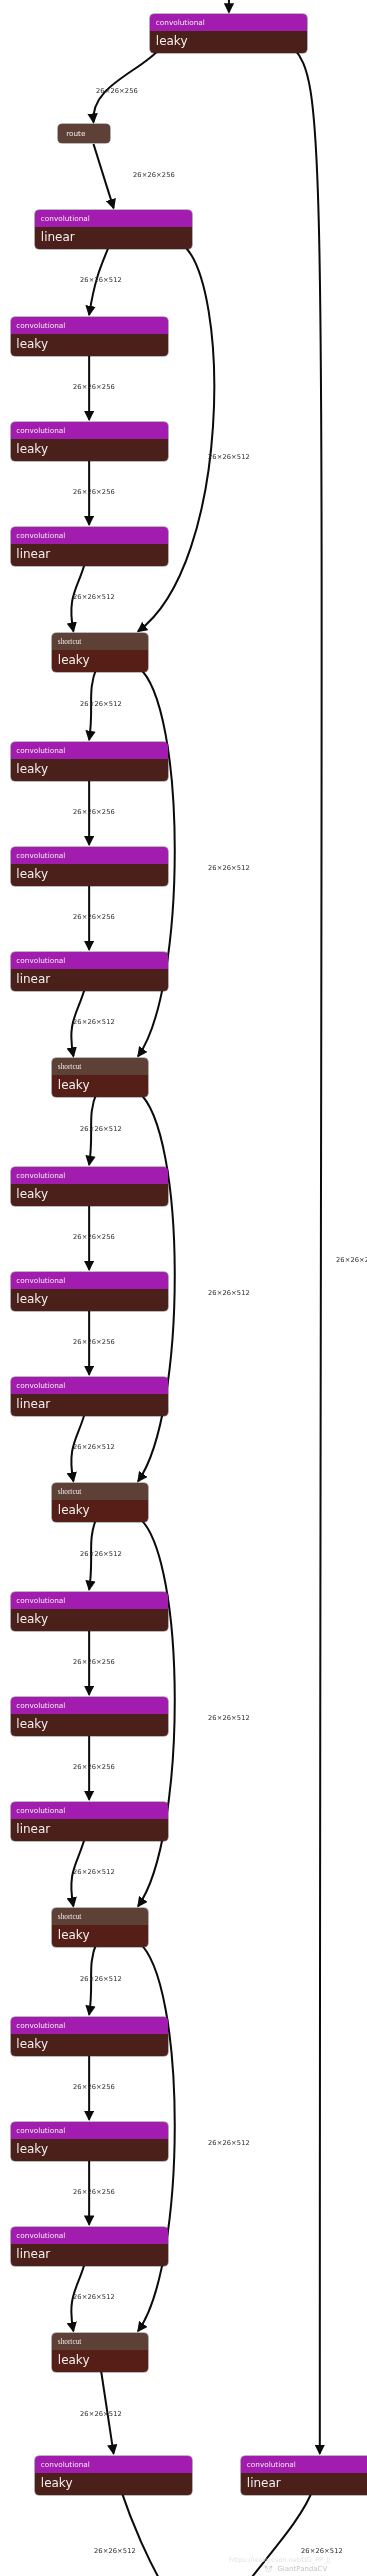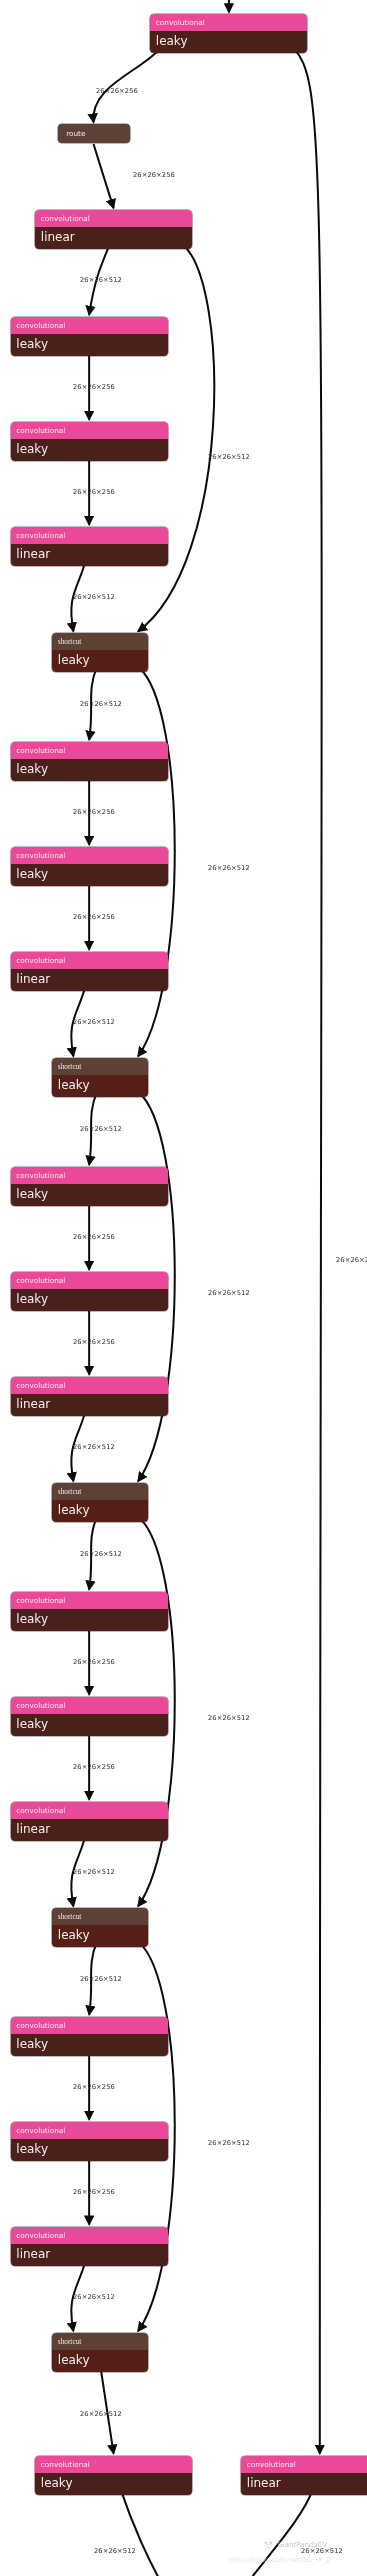--- a/index.html
+++ b/index.html
@@ -16,34 +16,34 @@
     display:flex;flex-direction:column;
   }
   .node .hdr{
     font-size:7.3px;line-height:1;color:#f2ece9;
     padding:4.7px 5.2px 4.7px 5.8px;white-space:nowrap;
   }
   .node .bdy{
     font-size:12px;line-height:1;color:#f4efec;
     padding:4.7px 5.2px 5.2px 5.8px;white-space:nowrap;
   }
-  .n-conv .hdr{background:#ec4899;}
+  .n-conv .hdr{background:#a21caf;}
   .n-conv .bdy{background:#4b1f1a;}
   .n-shortcut .hdr{background:#5d4137;font-family:Liberation Serif, serif;}
   .n-shortcut .bdy{background:#551f18;}
   .n-route{background:#5d4137;}
   .n-route .hdr{background:transparent;padding:5.8px 8.2px 6.4px 8.2px;}
 
   .elabel{
     position:absolute;font-size:6.7px;color:#2b2b2b;white-space:nowrap;
     letter-spacing:0.1px;
   }
   .watermark{
     position:absolute;display:flex;align-items:flex-end;gap:4.1px;
-    color:#b9b9b9;font-size:7px;white-space:nowrap;opacity:.85;
+    color:#b9b9b9;font-size:7px;white-space:nowrap;opacity:.85;margin-top:24px;
   }
   .watermark .panda{width:9.3px;height:7.6px;flex:0 0 auto;}
   .wm-url{
     position:absolute;font-size:6.4px;color:#e2e2e2;white-space:nowrap;
     letter-spacing:0.1px;
   }
 </style>
 </head>
 <body>
 
@@ -89,21 +89,21 @@
         <path d="M 179 1423.3333333333333 C 173 1441.3333333333333 147 1468 135 1486"></path>
         <path d="M 116.5 1493.3333333333333 L 116.5 1478" marker-end="none"></path>
       </g>
   </svg>
 
   <div id="node-layer">
       <div class="node n-conv" style="left: 150px; top: 14px; width: 157px;">
         <div class="hdr">convolutional</div>
         <div class="bdy">leaky</div>
       </div>
-      <div class="node n-route" style="left: 58px; top: 124px; width: 72px;">
+      <div class="node n-route" style="left: 58px; top: 124px; width: 52px;">
         <div class="hdr">route</div>
       </div>
       <div class="node n-conv" style="left: 35px; top: 210px; width: 157px;">
         <div class="hdr">convolutional</div>
         <div class="bdy">linear</div>
       </div>
       <div class="node n-conv" style="left: 10.5px; top: 317px; width: 157px;">
         <div class="hdr">convolutional</div>
         <div class="bdy">leaky</div>
       </div>

